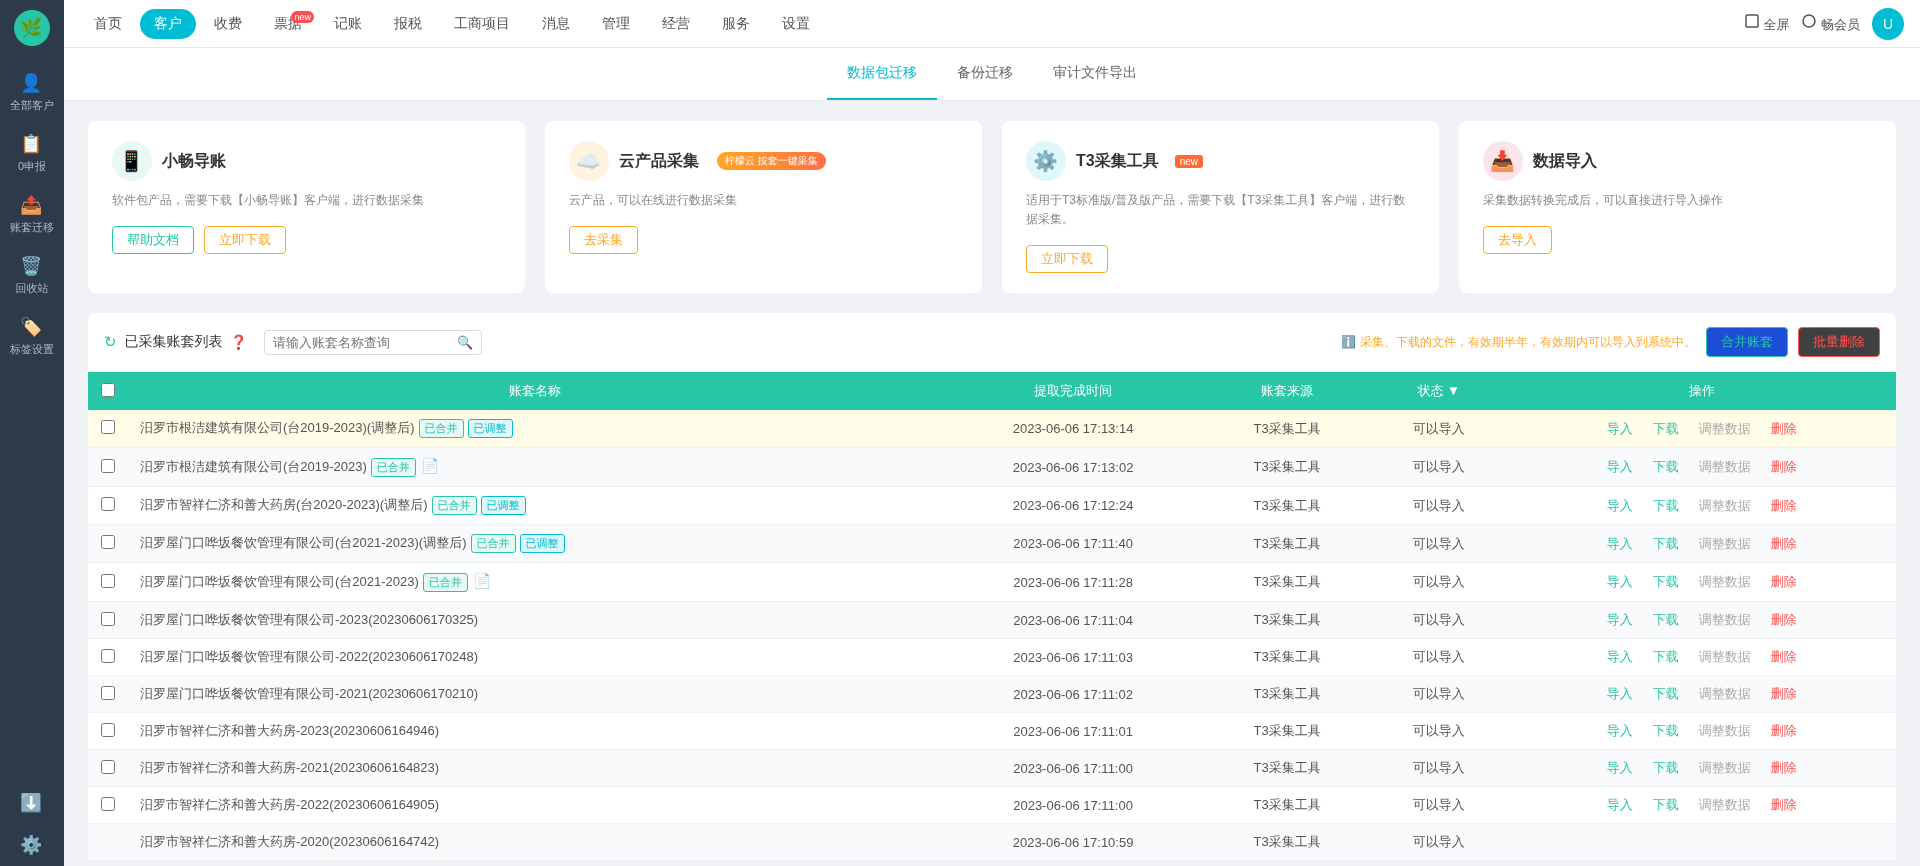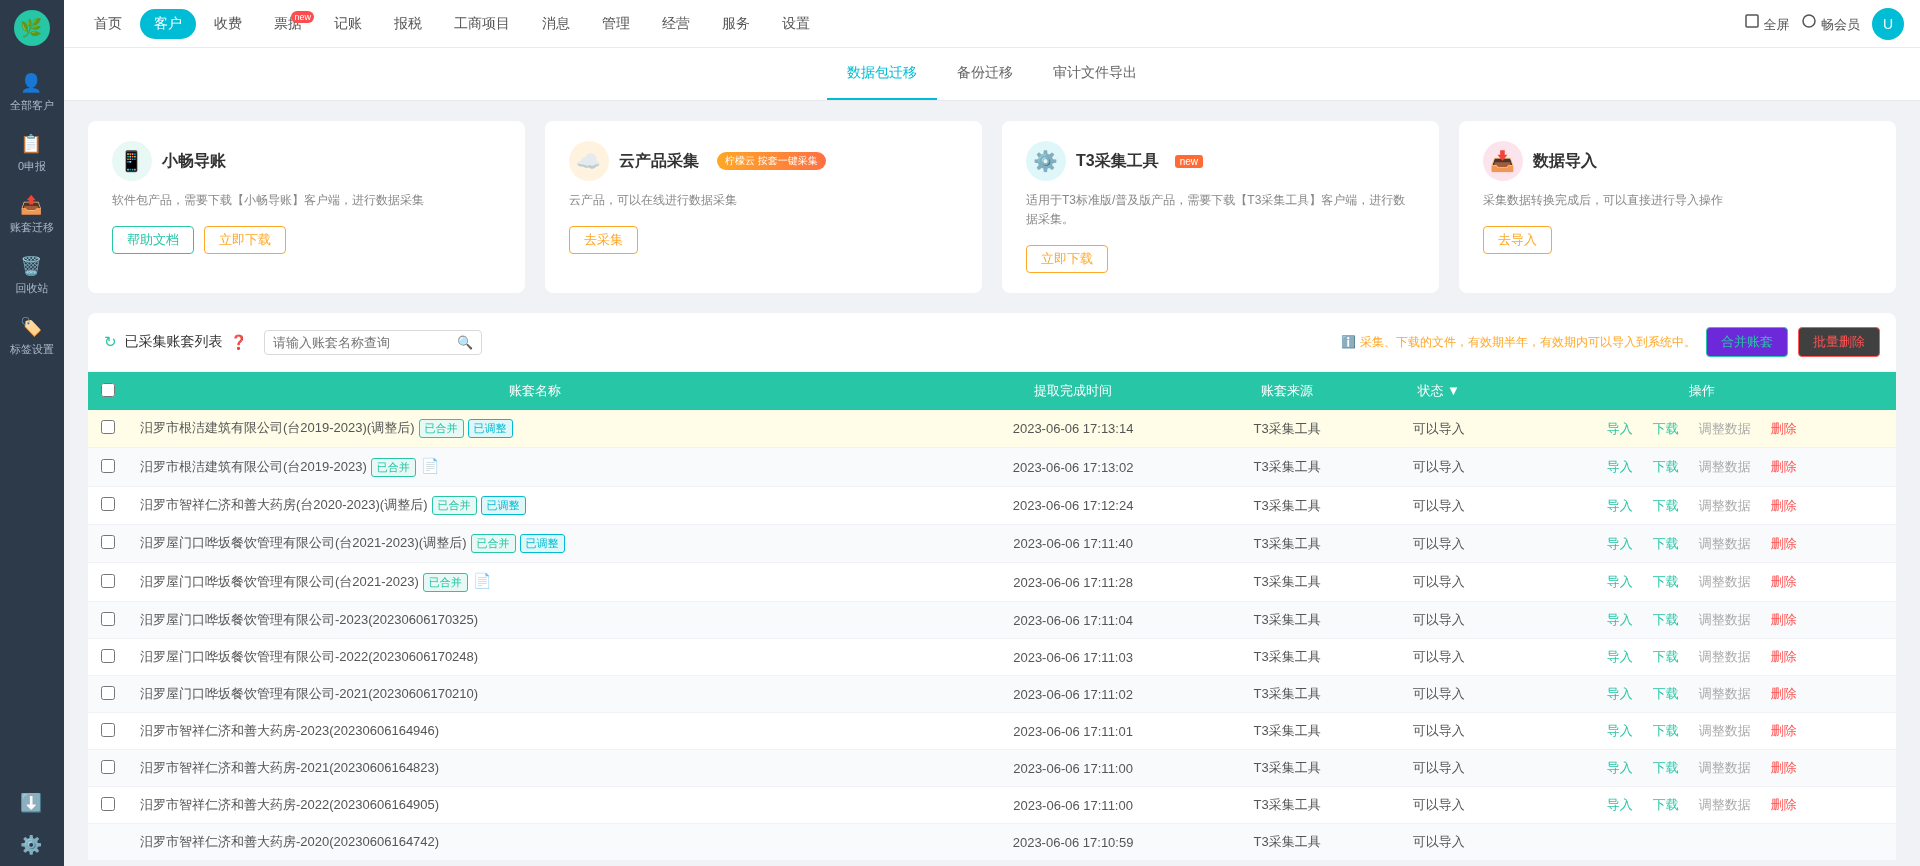--- a/index.html
+++ b/index.html
@@ -52,21 +52,21 @@
 
     
     .table-section { background: #fff; margin: 0 24px 20px; border-radius: 8px; }
     .table-toolbar { display: flex; align-items: center; padding: 14px 16px; gap: 8px; border-bottom: 1px solid #f0f2f5; }
     .table-toolbar-title { font-size: 14px; color: #333; font-weight: 500; display: flex; align-items: center; gap: 6px; }
     .search-input-wrap { display: flex; align-items: flex-end; border: 1px solid #d9d9d9; border-radius: 4px; padding: 4px 8px; gap: 4px; margin-left: 8px; }
     .search-input-wrap input { border: none; outline: none; font-size: 13px; width: 180px; color: #666; }
     .search-icon { color: #aaa; cursor: pointer; }
     .toolbar-right { margin-left: auto; display: flex; align-items: center; gap: 10px; }
     .toolbar-notice { color: #ffa726; font-size: 12px; display: flex; align-items: center; gap: 4px; }
-    .btn-merge { background: #6d28d9; border: 1px solid #26c6a6; color: #26c6a6; padding: 5px 14px; border-radius: 4px; cursor: pointer; font-size: 13px; }
+    .btn-merge { background: #1d4ed8; border: 1px solid #26c6a6; color: #26c6a6; padding: 5px 14px; border-radius: 4px; cursor: pointer; font-size: 13px; }
     .btn-batch-del { background: #404040; border: 1px solid #ff5252; color: #ff5252; padding: 5px 14px; border-radius: 4px; cursor: pointer; font-size: 13px; }
 
     
     .data-table { width: 100%; border-collapse: collapse; }
     .data-table thead tr { background: #26c6a6; color: #fff; }
     .data-table thead th { padding: 10px 12px; font-weight: 500; font-size: 13px; text-align: center; }
     .data-table tbody tr { border-bottom: 1px solid #f0f2f5; }
     .data-table tbody tr:nth-child(even) { background: #f9fafb; }
     .data-table tbody tr.highlighted { background: #fffde7; }
     .data-table tbody td { padding: 9px 12px; font-size: 13px; color: #555; text-align: center; }

